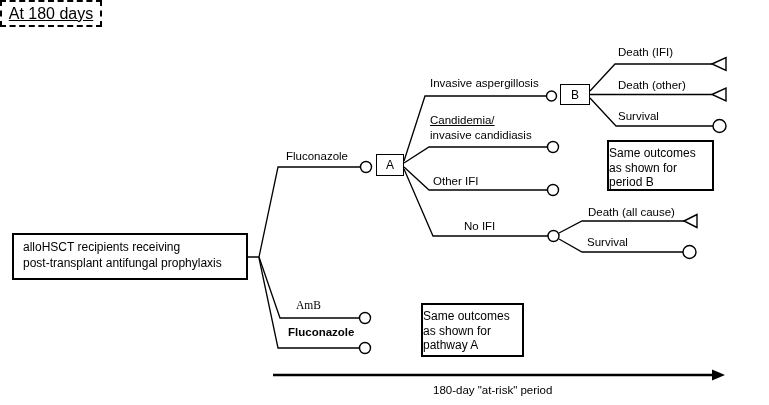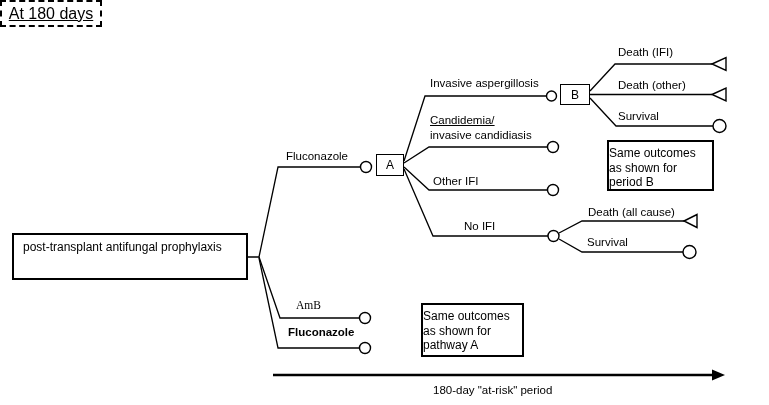--- a/index.html
+++ b/index.html
@@ -112,20 +112,21 @@
       <polygon points="712,64 726,57.5 726,70.5"></polygon>
       <polygon points="712,94.5 726,88 726,101"></polygon>
       <polygon points="684,221 697,214.5 697,227.5"></polygon>
     </g>
 
     <path d="M273 375 L713 375" stroke="#000" stroke-width="2.6" fill="none"></path>
     <polygon points="712,369.5 725,375 712,380.5" fill="#000"></polygon>
   </svg>
 
   <div class="box root-box">
+    <div>alloHSCT recipients receiving</div>
     <div>post-transplant antifungal prophylaxis</div>
   </div>
 
   <div class="lbl" style="left:286px; top:150px;">Fluconazole</div>
   <div class="lbl" style="left:296px; top:299px;font-family:Liberation Serif, serif;">AmB</div>
   <div class="lbl" style="left:288px; top:326px;font-weight:bold;">Fluconazole</div>
 
   <div class="node-box" style="left:376px; top:154px; width:28px; height:22px;">A</div>
   <div class="node-box" style="left:560px; top:84px; width:30px; height:21px;">B</div>
 

